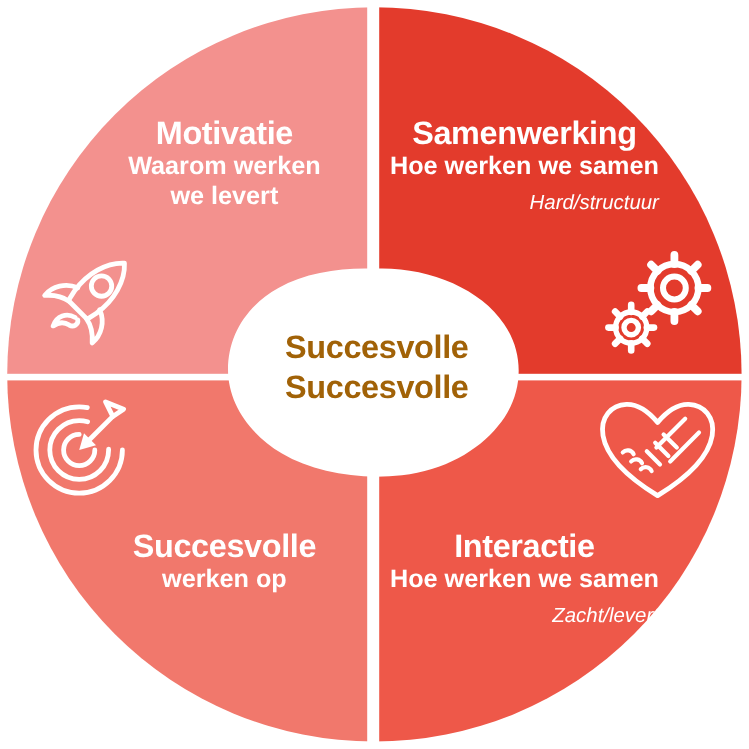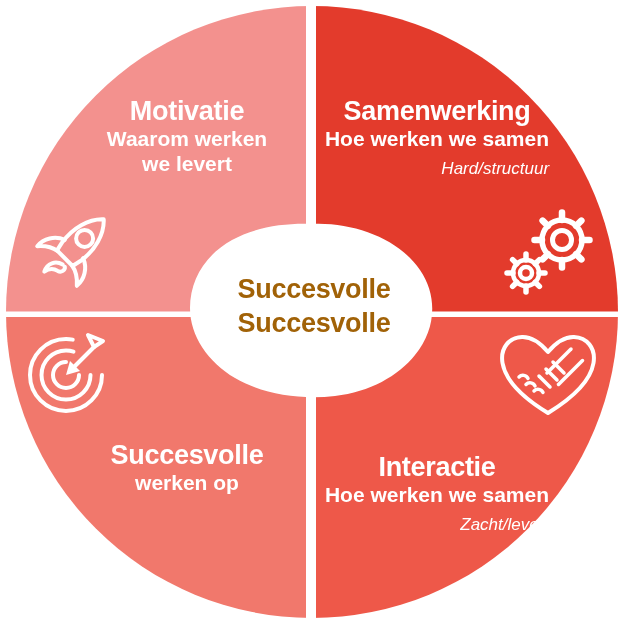--- a/index.html
+++ b/index.html
@@ -122,21 +122,21 @@
     <div class="q-title">Samenwerking</div>
     <div class="q-sub">Hoe werken we samen</div>
     <div class="q-note">Hard/structuur</div>
   </div>
 
   <div class="label" style="left:187px; top:440px;">
     <div class="q-title">Succesvolle</div>
     <div class="q-sub">werken op</div>
   </div>
 
-  <div class="label" style="left:437px; top:452px;">
+  <div class="label" style="left:437px; top:440px;">
     <div class="q-title">Interactie</div>
     <div class="q-sub">Hoe werken we samen</div>
     <div class="q-note">Zacht/levert</div>
   </div>
 
   <div class="label center-label" style="left: 314px; top: 272px; color: #a16207;">
     <div>Succesvolle</div>
     <div>Succesvolle</div>
   </div>
 

